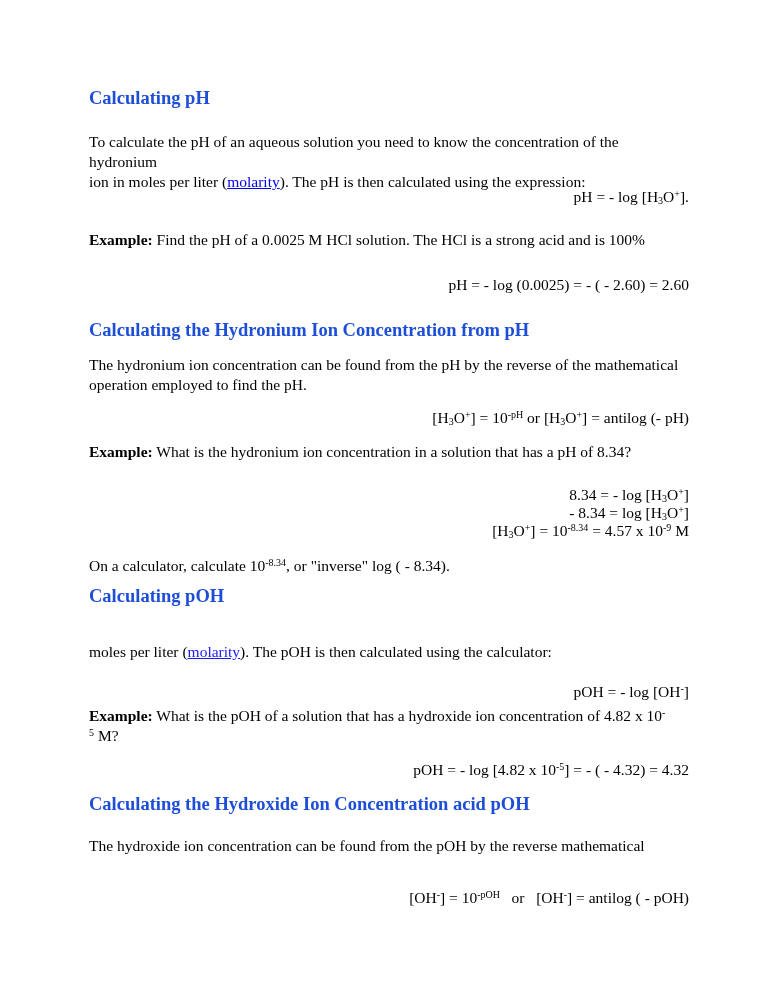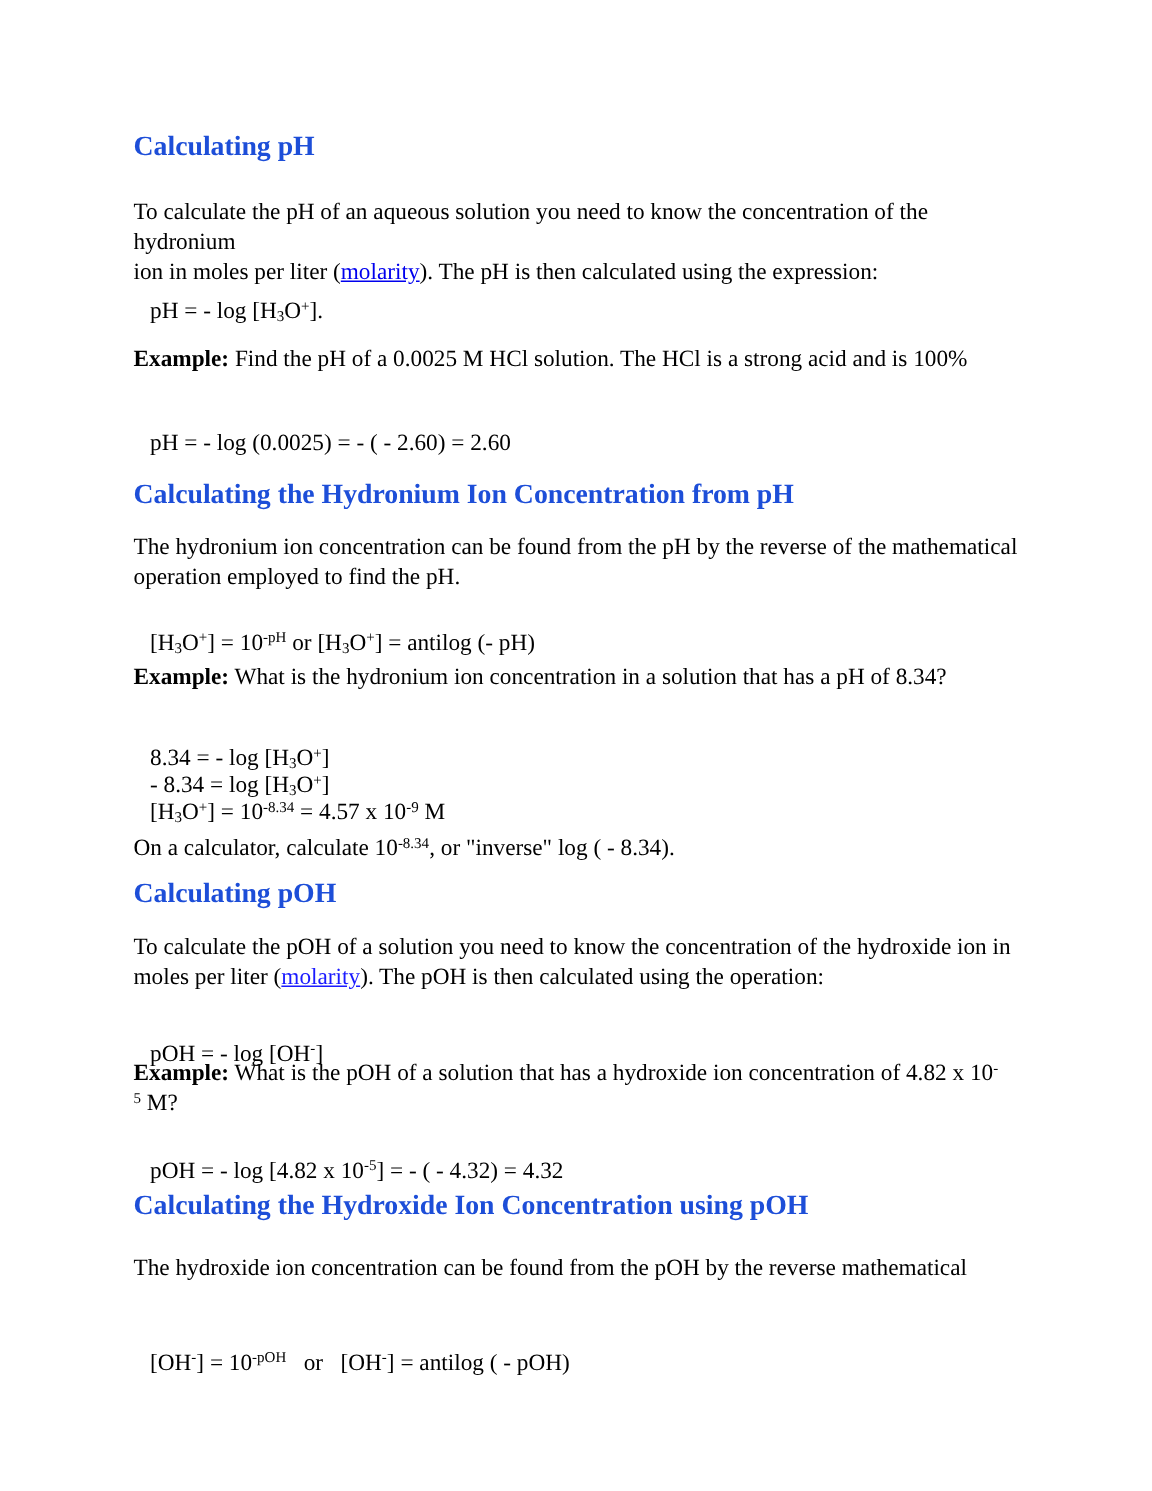--- a/index.html
+++ b/index.html
@@ -1,20 +1,20 @@
 <!DOCTYPE html>
 <html><head>
 <meta charset="utf-8">
 <style>
   html, body { margin:0; padding:0; background:#ffffff; }
   body { width:768px; height:994px; position:relative; font-family:"Liberation Serif", serif; color:#000; font-size:15.5px; }
   .page { position:absolute; left:89px; top:0; width:600px; }
   .h { position:absolute; left:0; color:#1d4ed8; font-weight:bold; font-size:18.5px; white-space:nowrap; margin:0; }
   .p { position:absolute; left:0; width:600px; line-height:20px; margin:0; }
-  .c { position:absolute; left:0; width:600px; text-align:left; margin:11px; white-space:nowrap; line-height:20px; }
+  .c { position:absolute; left:0; width:600px; text-align:right; margin:0; white-space:nowrap; line-height:20px; }
   .link { color:#0000ee; text-decoration:underline; }
   .link2 { color:#1a1aff; }
   sup { font-size:10px; vertical-align:top; position:relative; top:-3px; }
   sub { font-size:10px; vertical-align:baseline; position:relative; top:2px; }
   b { font-weight:bold; }
 </style>
 </head>
 <body>
 
 <div class="page">
@@ -51,35 +51,35 @@
   </p>
   <p class="c" style="top:521px">
     <span>[H</span><sub>3</sub><span>O</span><sup>+</sup><span>] = 10</span><sup>-8.34</sup><span> = 4.57 x 10</span><sup>-9</sup><span> M</span>
   </p>
   <p class="p" style="top:556px">
     <span>On a calculator, calculate 10</span><sup>-8.34</sup><span>, or "inverse" log ( - 8.34).</span>
   </p>
 
   <h2 class="h" style="top:586px">Calculating pOH</h2>
   <p class="p" style="top:622px">
-    <span>To calculate the pOH of a solution you need to know the concentration of the hydroxide ion in</span><br>
-    <span>moles per liter (</span><a class="link link2">molarity</a><span>). The pOH is then calculated using the operation:</span>
+    <br>
+    <span>moles per liter (</span><a class="link link2">molarity</a><span>). The pOH is then calculated using the calculator:</span>
   </p>
   <p class="c" style="top:682px">
     <span>pOH =  - log [OH</span><sup>-</sup><span>]</span>
   </p>
   <p class="p" style="top:706px">
     <b>Example:</b><span>  What is the pOH of a solution that has a hydroxide ion concentration of 4.82 x 10</span><sup>-</sup><br>
     <sup>5</sup><span> M?</span>
   </p>
   <p class="c" style="top:760px">
     <span>pOH = - log [4.82 x 10</span><sup>-5</sup><span>] = - ( - 4.32) = 4.32</span>
   </p>
 
-  <h2 class="h" style="top:794px">Calculating the Hydroxide Ion Concentration using pOH</h2>
+  <h2 class="h" style="top:794px">Calculating the Hydroxide Ion Concentration acid pOH</h2>
   <p class="p" style="top:836px">
     <span>The hydroxide ion concentration can be found from the pOH by the reverse mathematical</span><br>
   </p>
   <p class="c" style="top:888px">
     <span>[OH</span><sup>-</sup><span>] = 10</span><sup>-pOH</sup><span style="white-space:pre">   or   [OH</span><sup>-</sup><span>] = antilog ( - pOH)</span>
   </p>
 
 </div>
 
 </body></html>

